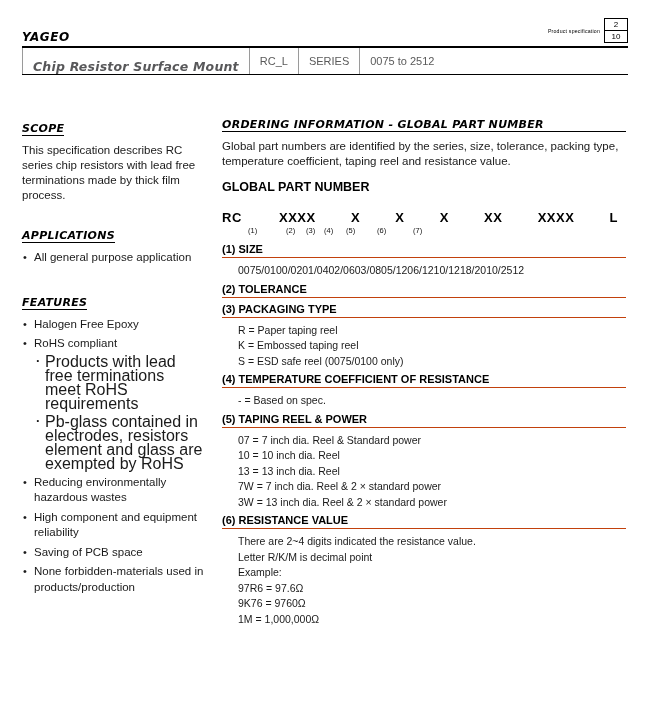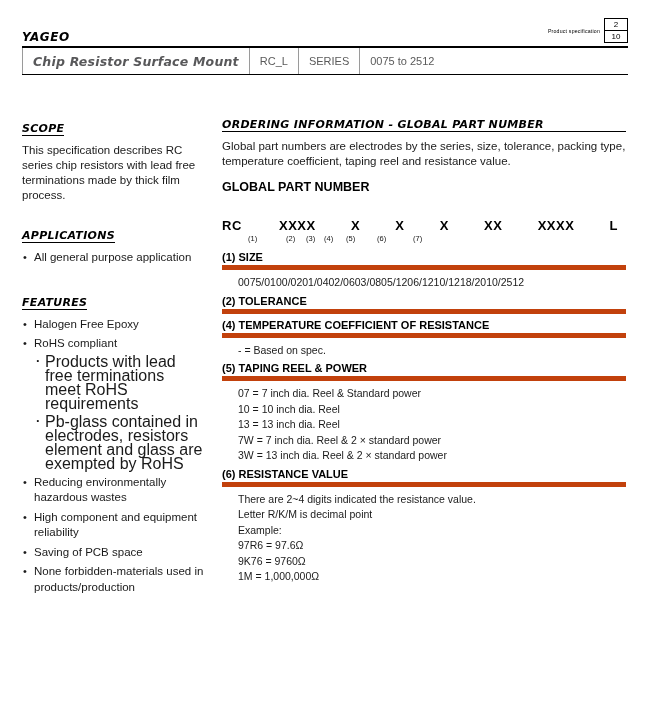--- a/index.html
+++ b/index.html
@@ -72,20 +72,21 @@
   .title-cell {
     display: flex;
     align-items: center;
     padding: 0 10px;
     border-right: 1px solid #9a9a9a;
     font-size: 11px;
     color: #5a5a5a;
   }
   .title-cell.first {
     border-left: 1px solid #9a9a9a;
+    align-items: flex-end;
   }
   .title-main {
     font-family: "DejaVu Sans", sans-serif;
     font-weight: bold;
     font-style: italic;
     font-size: 12.5px;
     color: #58585a;
     letter-spacing: 0.2px;
   }
   .title-cell.nb { border-right: none; }
@@ -173,21 +174,21 @@
   
   .intro {
     font-size: 11.5px;
     line-height: 15px;
     margin-bottom: 11px;
     color: #1a1a1a;
   }
   .gpn-title {
     font-weight: bold;
     font-size: 12.5px;
-    margin-bottom: 24px;
+    margin-bottom: 16px;
   }
   .pn-row {
     font-weight: bold;
     font-size: 13px;
     letter-spacing: 0.5px;
     margin-bottom: 1px;
     display: flex;
     align-items: baseline;
     justify-content: space-between;
   }
@@ -200,21 +201,21 @@
     color: #111;
   }
   .pn-idx span { display: inline-block; }
 
   .grp {
     margin-bottom: 4px;
   }
   .grp-head {
     font-weight: bold;
     font-size: 11px;
-    border-bottom: 5px solid #c2410c;
+    border-bottom: 1px solid #c2410c;
     padding-bottom: 2px;
     margin-bottom: 5px;
   }
   .grp-lines {
     padding-left: 16px;
   }
   .grp-lines div {
     font-size: 10.5px;
     line-height: 15.5px;
     color: #1a1a1a;
@@ -289,21 +290,21 @@
     </li>
     <li>
       <span>None forbidden-materials used in products/production</span>
     </li>
   </ul>
 </div>
 
 <div id="right-col">
 
   <div class="sec-head wide">ORDERING INFORMATION - GLOBAL PART NUMBER</div>
-  <div class="intro">Global part numbers are electrodes by the series, size, tolerance, packing type, temperature coefficient, taping reel and resistance value.</div>
+  <div class="intro">Global part numbers are identified by the series, size, tolerance, packing type, temperature coefficient, taping reel and resistance value.</div>
 
   <div class="gpn-title">GLOBAL PART NUMBER</div>
 
   <div class="pn-row">
     <span class="seg" style="margin-right:10px;">RC</span>
     <span class="seg">XXXX</span>
     <span class="seg">X</span>
     <span class="seg">X</span>
     <span class="seg">X</span>
     <span class="seg">XX</span>
@@ -324,20 +325,28 @@
     <div class="grp-head">(1) SIZE</div>
     <div class="grp-lines">
       <div>0075/0100/0201/0402/0603/0805/1206/1210/1218/2010/2512</div>
     </div>
   </div>
 
   <div class="grp">
     <div class="grp-head">(2) TOLERANCE</div>
   </div>
 
+  <div class="grp">
+    <div class="grp-head">(3) PACKAGING TYPE</div>
+    <div class="grp-lines">
+      <div>R = Paper taping reel</div>
+      <div>K = Embossed taping reel</div>
+      <div>S = ESD safe reel (0075/0100 only)</div>
+    </div>
+  </div>
 
   <div class="grp">
     <div class="grp-head">(4) TEMPERATURE COEFFICIENT OF RESISTANCE</div>
     <div class="grp-lines">
       <div>- = Based on spec.</div>
     </div>
   </div>
 
   <div class="grp">
     <div class="grp-head">(5) TAPING REEL &amp; POWER</div>

